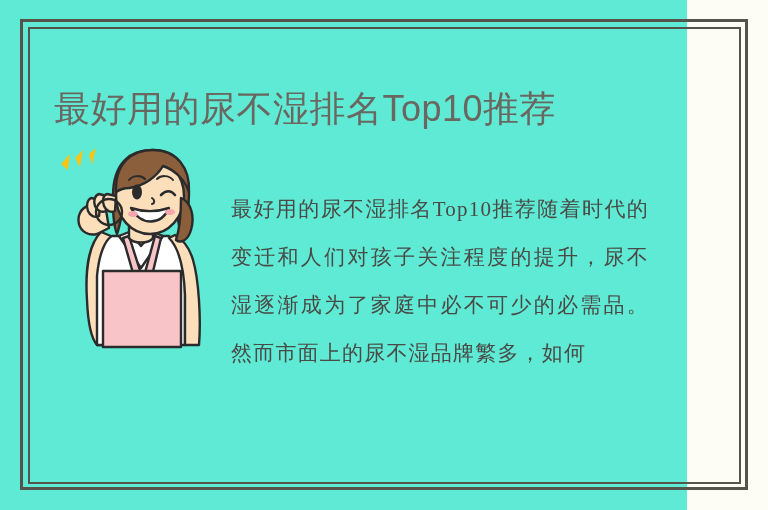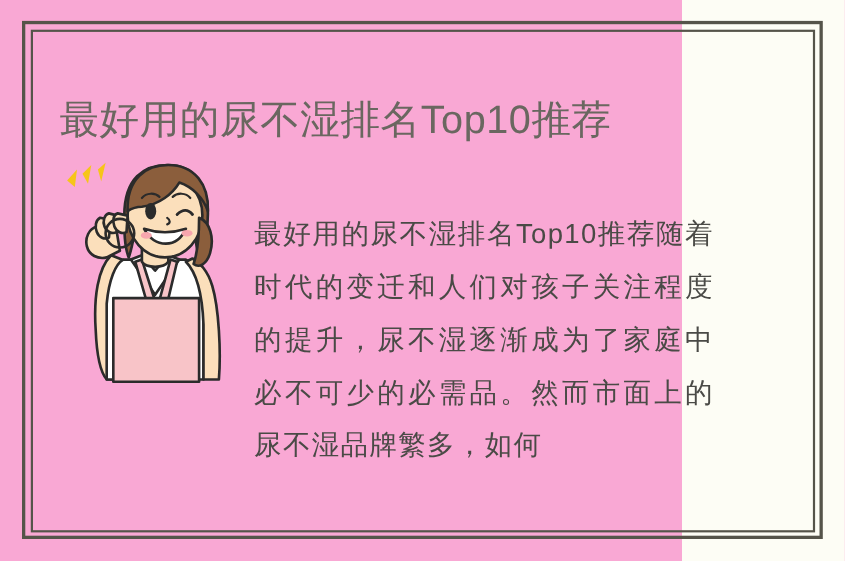--- a/index.html
+++ b/index.html
@@ -9,23 +9,23 @@
   body {
     width: 768px;
     height: 510px;
     background: #fdfdf5;
     font-family: "Liberation Sans", sans-serif;
     overflow: hidden;
   }
 
   #page {
     position: relative;
-    width: 620px;
+    width: 687px;
     height: 510px;
-    background: #f9a8d4;
+    background: #5eead4;
   }
 
   
   .frame-outer {
     position: absolute;
     left: 20px;
     top: 19px;
     width: 728px;
     height: 471px;
     border: 3px solid #55544a;
@@ -68,22 +68,22 @@
     width: 150px;
     height: 215px;
   }
 
   
   .article-body {
     position: absolute;
     left: 231px;
     top: 164px;
     width: 418px;
-    font-family: Liberation Sans, sans-serif;
-    font-size: 25px;
+    font-family: Liberation Serif, serif;
+    font-size: 21px;
     line-height: 48px;
     letter-spacing: 1.2px;
     color: #4a4a46;
     text-align: justify;
     text-justify: inter-ideograph;
     max-height: 240px;
     overflow: hidden;
   }
 </style>
 </head>

